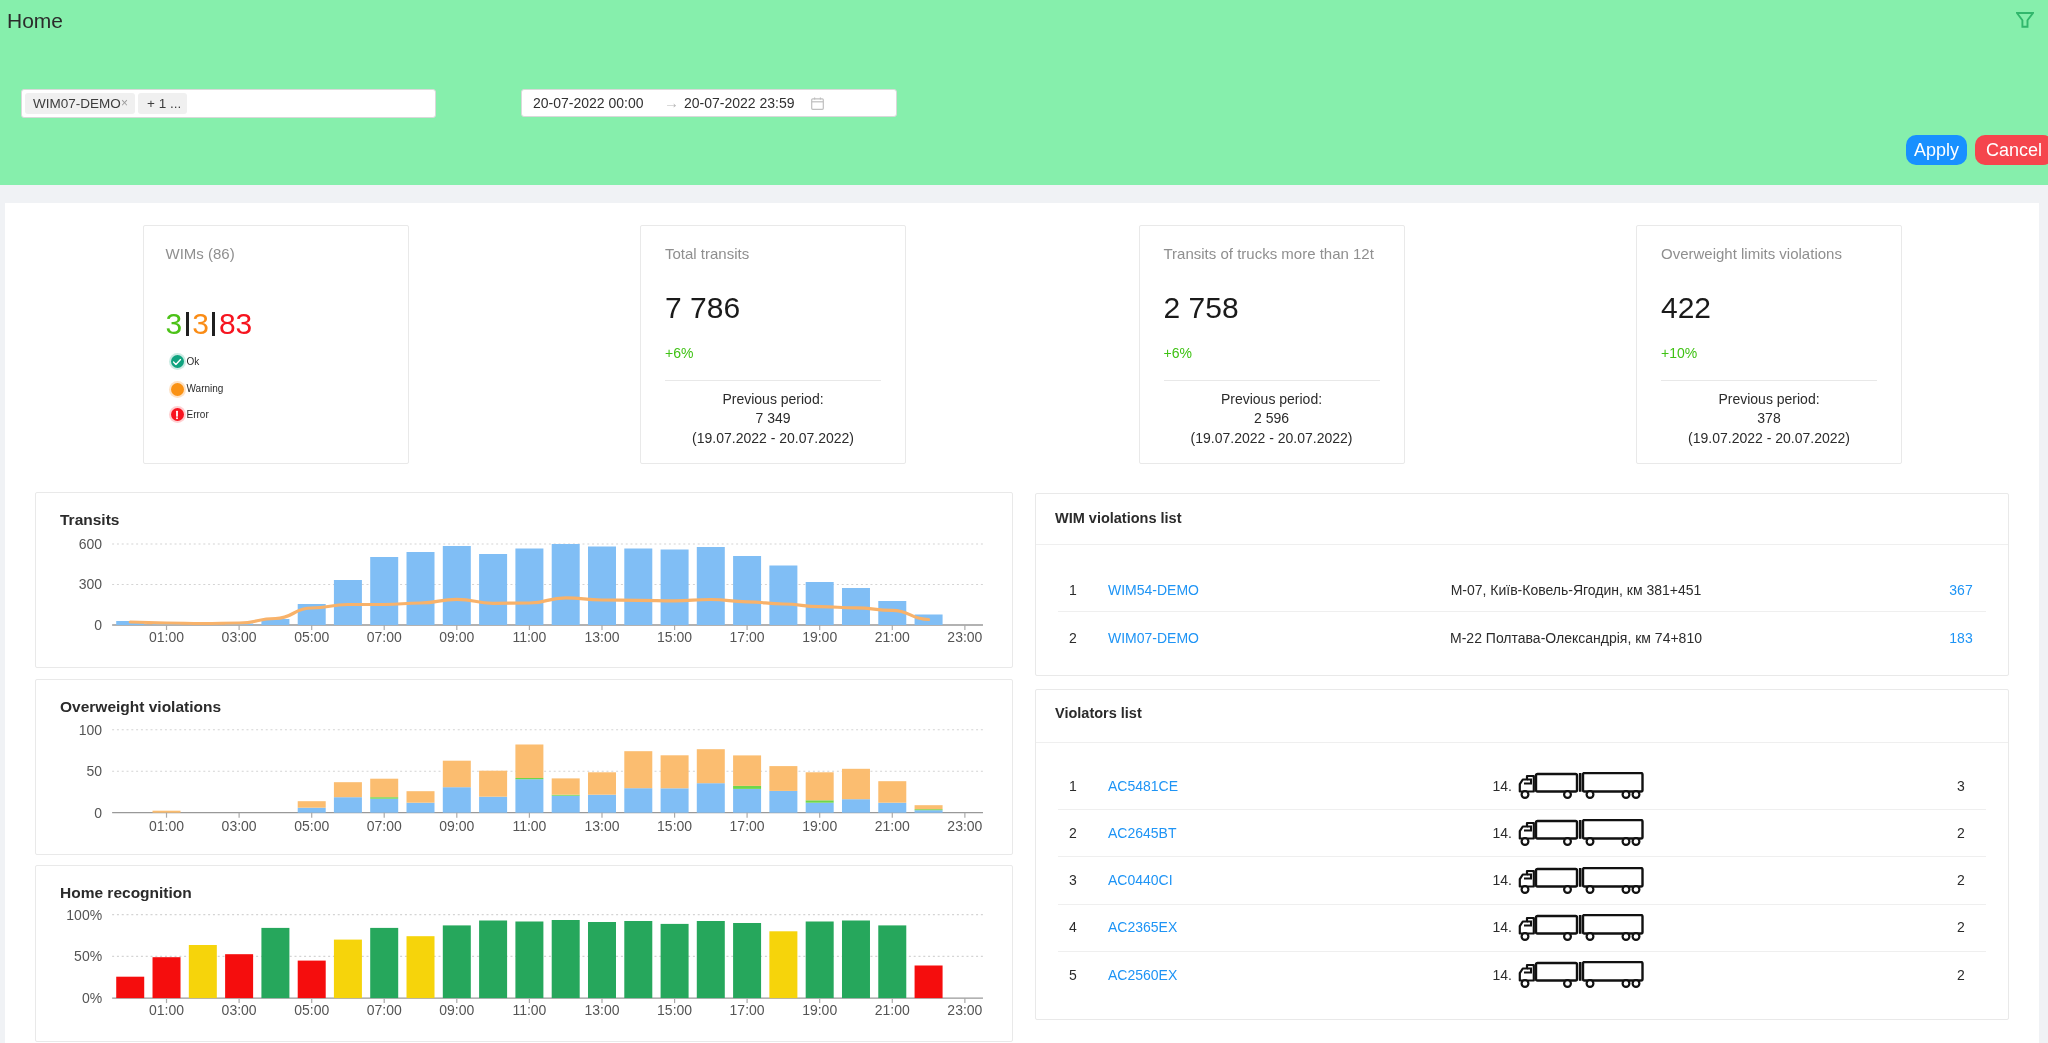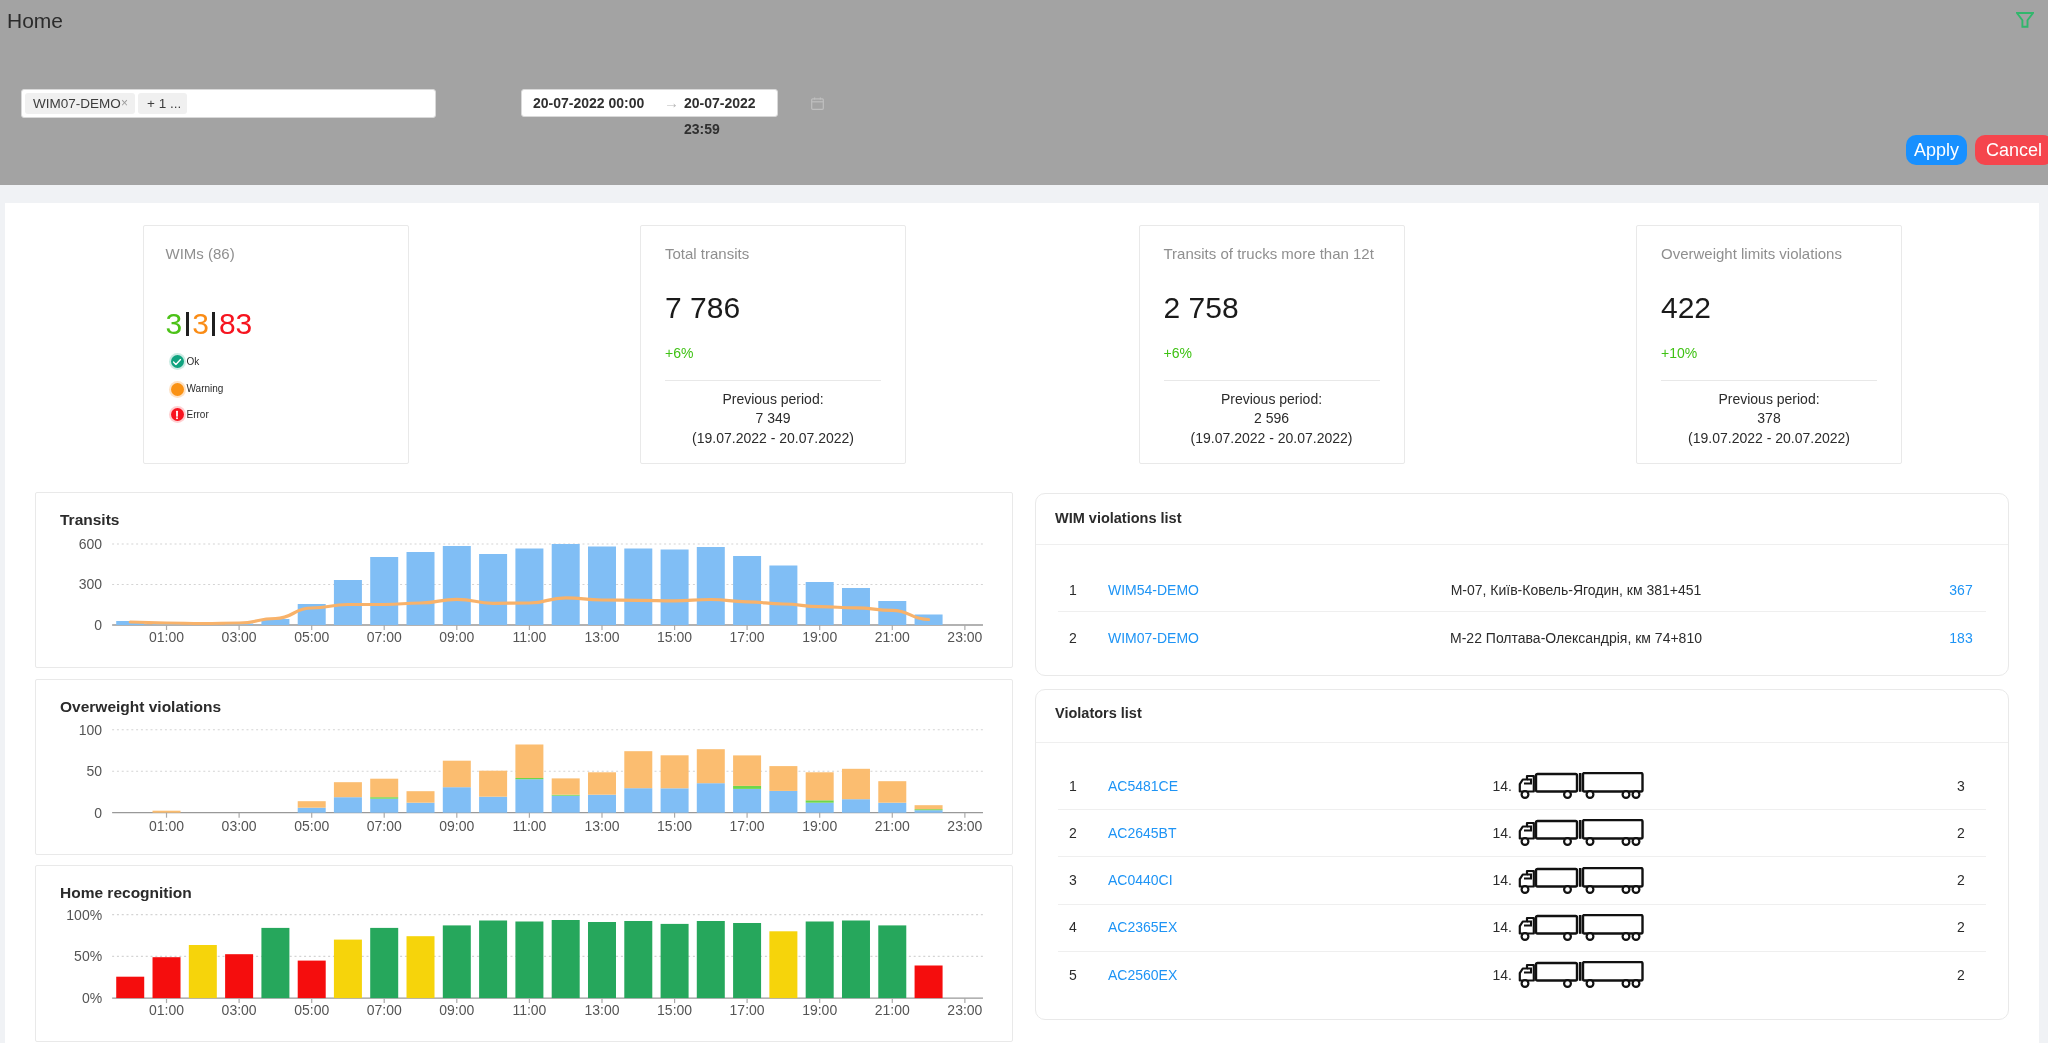--- a/index.html
+++ b/index.html
@@ -1,27 +1,27 @@
 <!DOCTYPE html>
 <html><head><meta charset="utf-8"><title>Home</title>
 <style>
 * { margin:0; padding:0; box-sizing:border-box; }
 html,body { width:2048px; height:1043px; }
 body { background:#f0f2f5; font-family:"Liberation Sans",sans-serif; position:relative; overflow:hidden;
        -webkit-font-smoothing:antialiased; color:#262626; }
-#header { position:absolute; left:0; top:0; width:2048px; height:185px; background:#a3a3a3; }
+#header { position:absolute; left:0; top:0; width:2048px; height:185px; background:#86efac; }
 #home { position:absolute; left:7px; top:9px; font-size:21px; color:#2b2b2b; }
 #funnel { position:absolute; left:2016px; top:11.5px; }
 #selbox { position:absolute; left:21px; top:89px; width:415px; height:29px; background:#fff;
           border:1px solid #d9d9d9; border-radius:3px; }
 .tag { position:absolute; top:3px; height:21px; line-height:21px; background:#f0f0f0; border-radius:3px;
        font-size:13.5px; color:#3d3d3d; white-space:nowrap; text-align:left; }
 .tagx { color:#9b9b9b; margin-left:7px; font-size:12px; }
-#datebox { position:absolute; left:521px; top:89px; width:257px; height:28px; background:#fff;
-           border:1px solid #d9d9d9; border-radius:3px; font-size:14px; color:#303030;font-weight:bold; }
+#datebox { position:absolute; left:521px; top:89px; width:376px; height:28px; background:#fff;
+           border:1px solid #d9d9d9; border-radius:3px; font-size:14px; color:#303030; }
 #datebox .d1 { position:absolute; left:11px; top:0; line-height:26px; }
 #datebox .arr { position:absolute; left:142px; top:0; line-height:25px; color:#b8b8b8; font-size:15px; }
 #datebox .d2 { position:absolute; left:162px; top:0; line-height:26px; }
 #datebox .cal { position:absolute; left:289px; top:7px; }
 .btn { position:absolute; top:135px; height:30px; border-radius:10px; color:#fff; font-size:18px;
        text-align:center; line-height:30px; }
 #apply { left:1906px; width:61px; background:#1890ff; }
 #cancel { left:1975px; width:78px; background:#f5454d; }
 #panel { position:absolute; left:5px; top:203px; width:2034px; height:840px; background:#fff; }
 .scard { position:absolute; top:225px; width:266px; height:239px; background:#fff;
@@ -35,21 +35,21 @@
 .wimnum { position:absolute; left:22px; top:83px; font-size:30px; line-height:1; }
 .wsep { display:inline-block; width:3px; height:24px; background:#1f1f1f; margin:0 3.5px; vertical-align:-2px; }
 .wleg { position:absolute; left:27px; height:13px; line-height:13px; white-space:nowrap; display:flex; align-items:center; }
 .lic { display:inline-block; width:13px; height:13px; border-radius:50%; flex:0 0 13px;
        text-align:center; position:relative; }
 .lic svg { position:absolute; left:50%; top:50%; transform:translate(-50%,-50%); }
 .wlt { font-size:10px; color:#2b2b2b; margin-left:3px; line-height:14px; }
 .chcard { position:absolute; left:35px; width:978px; background:#fff; border:1px solid #e9e9e9; border-radius:2px; }
 .chtitle { position:absolute; left:24px; top:18px; font-size:15.5px; font-weight:700; color:#2b2b2b; }
 .chcard svg.chart { position:absolute; left:0; top:0; }
-.rcard { position:absolute; left:1035px; width:974px; background:#fff; border:1px solid #e9e9e9; border-radius:10px; }
+.rcard { position:absolute; left:1035px; width:974px; background:#fff; border:1px solid #e9e9e9; border-radius:2px; }
 .rtitle { position:absolute; left:19px; top:15.5px; font-size:14.5px; font-weight:700; color:#2b2b2b; }
 .rhdiv { position:absolute; left:0; right:0; border-top:1px solid #efefef; }
 .lrow { position:absolute; left:0; width:100%; font-size:14px; }
 .lidx { position:absolute; left:24px; width:26px; text-align:center; color:#2b2b2b; }
 .llink { position:absolute; left:72px; color:#1e94f5; }
 .lmid { position:absolute; left:240px; width:600px; text-align:center; color:#2b2b2b; }
 .lval { position:absolute; left:895px; width:60px; text-align:center; }
 .rdiv { position:absolute; left:22px; right:22px; border-top:1px solid #efefef; }
 .vrow { position:absolute; left:0; width:100%; height:0; font-size:14px; }
 .vrow .lidx, .vrow .llink, .vrow .vcls, .vrow .vval { top:-8px; }

